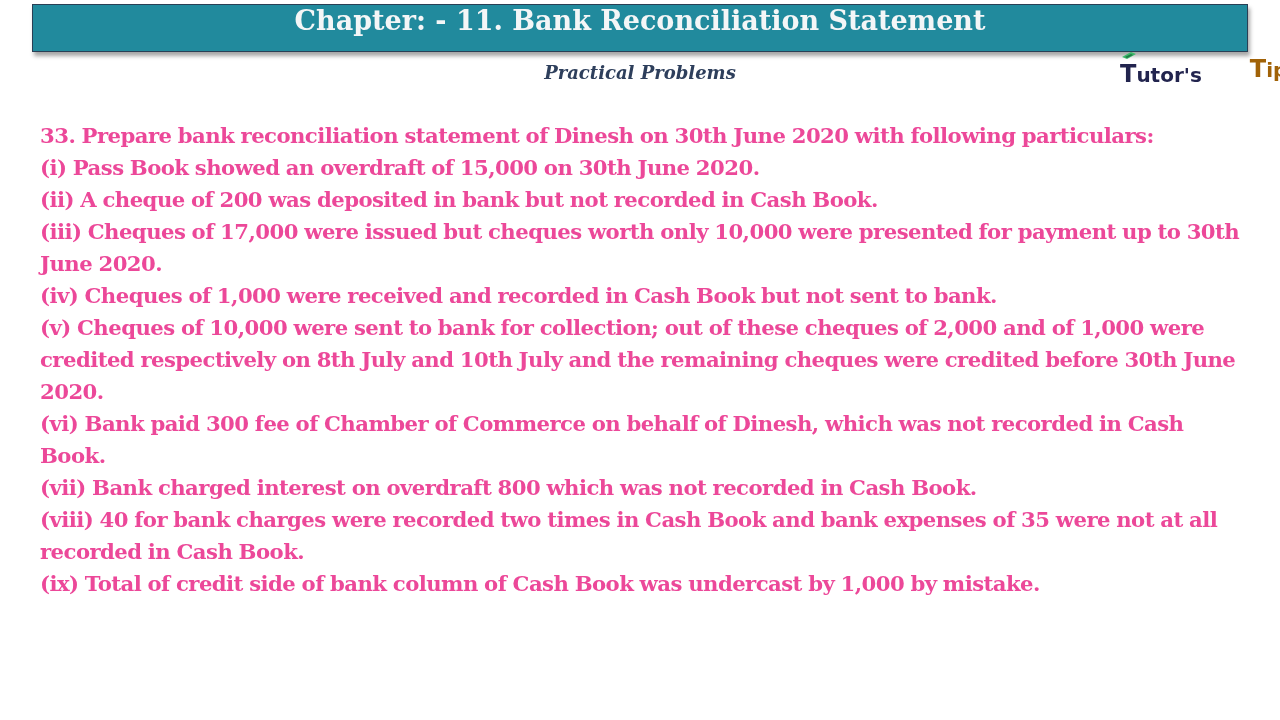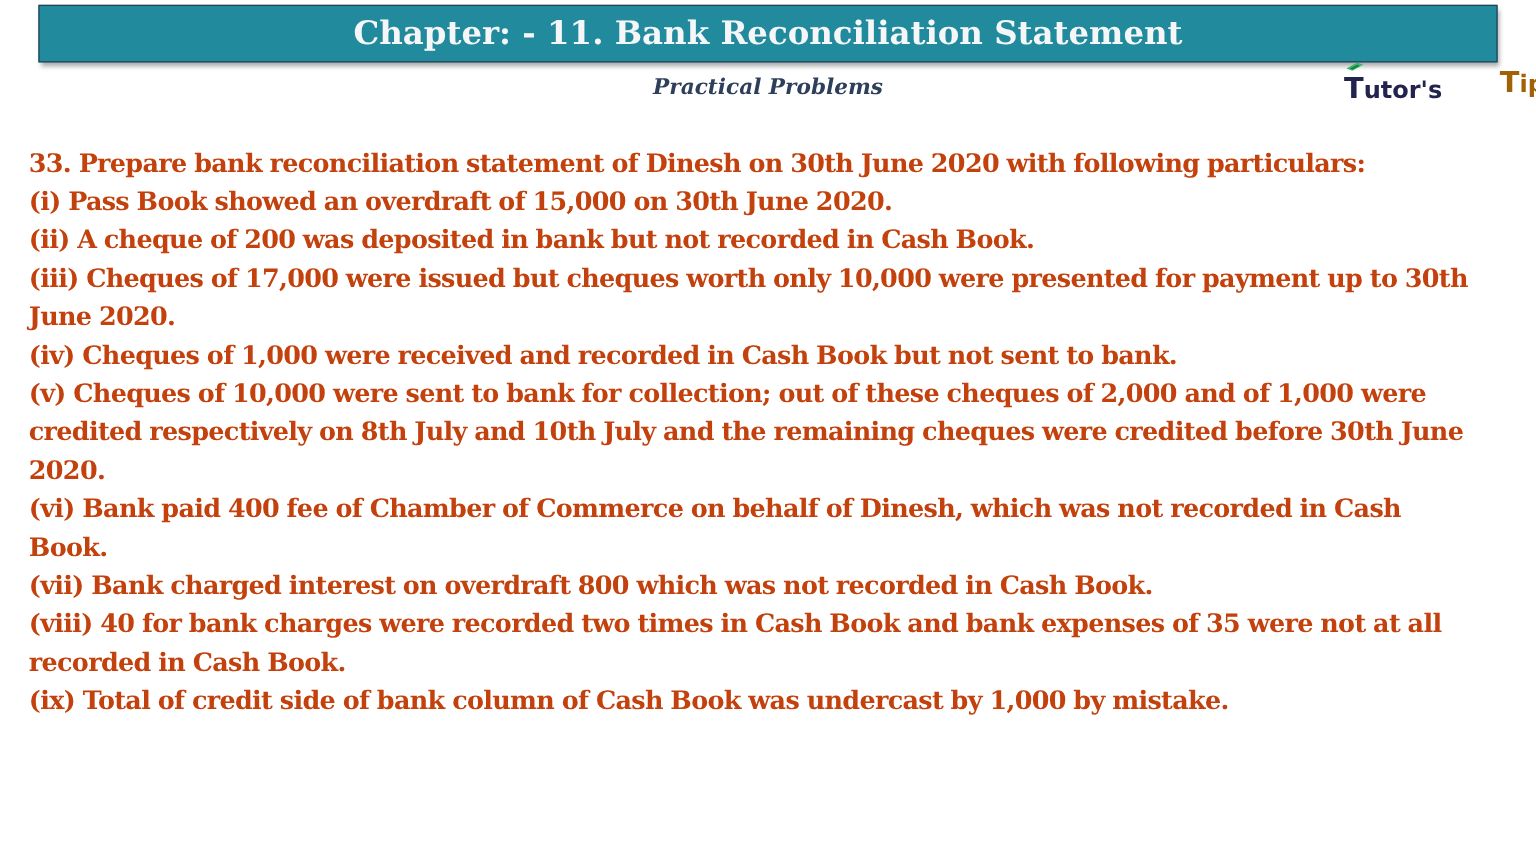--- a/index.html
+++ b/index.html
@@ -19,21 +19,21 @@
     .header-bar {
       position: absolute;
       left: 32px;
       top: 4px;
       width: 1214px;
       height: 46px;
       background: #218a9d;
       border: 1px solid #2a3f55;
       box-shadow: 2px 4px 4px rgba(0,0,0,0.35);
       display: flex;
-      align-items: center;
+      align-items: flex-start;
       justify-content: center;
     }
     .header-title {
       font-family: "DejaVu Serif", "Liberation Serif", serif;
       font-weight: bold;
       font-size: 27px;
       color: #f4f6f7;
       letter-spacing: 0px;
       white-space: nowrap;
     }
@@ -77,28 +77,28 @@
     }
     .logo .part2 {
       color: #a16207;
       margin-left: 48px;
     }
     .logo .part2 .big-t {
       font-size: 24px;
     }
     .problem {
       position: absolute;
-      left: 24px;
+      left: 40px;
       top: 120px;
       width: 1210px;
       font-family: "DejaVu Serif", "Liberation Serif", serif;
       font-weight: bold;
       font-size: 21.2px;
       line-height: 32px;
-      color: #c2410c;
+      color: #ec4899;
       letter-spacing: -0.55px;
       word-spacing: -0.5px;
     }
     .problem p {
       margin: 0;
       padding: 0;
     }
   </style>
 </head>
 <body>
@@ -120,19 +120,19 @@
     <span class="part2"><span class="big-t">T</span><span>ips</span></span>
   </div>
 
   <div class="problem">
     <p>33. Prepare bank reconciliation statement of Dinesh on 30th June 2020 with following particulars:</p>
     <p>(i) Pass Book showed an overdraft of 15,000 on 30th June 2020.</p>
     <p>(ii) A cheque of 200 was deposited in bank but not recorded in Cash Book.</p>
     <p>(iii) Cheques of 17,000 were issued but cheques worth only 10,000 were presented for payment up to 30th June 2020.</p>
     <p>(iv) Cheques of 1,000 were received and recorded in Cash Book but not sent to bank.</p>
     <p>(v) Cheques of 10,000 were sent to bank for collection; out of these cheques of 2,000 and of 1,000 were credited respectively on 8th July and 10th July and the remaining cheques were credited before 30th June 2020.</p>
-    <p>(vi) Bank paid 400 fee of Chamber of Commerce on behalf of Dinesh, which was not recorded in Cash Book.</p>
+    <p>(vi) Bank paid 300 fee of Chamber of Commerce on behalf of Dinesh, which was not recorded in Cash Book.</p>
     <p>(vii) Bank charged interest on overdraft 800 which was not recorded in Cash Book.</p>
     <p>(viii) 40 for bank charges were recorded two times in Cash Book and bank expenses of 35 were not at all recorded in Cash Book.</p>
     <p>(ix) Total of credit side of bank column of Cash Book was undercast by 1,000 by mistake.</p>
   </div>
 
 </div>
 
 </body></html>

